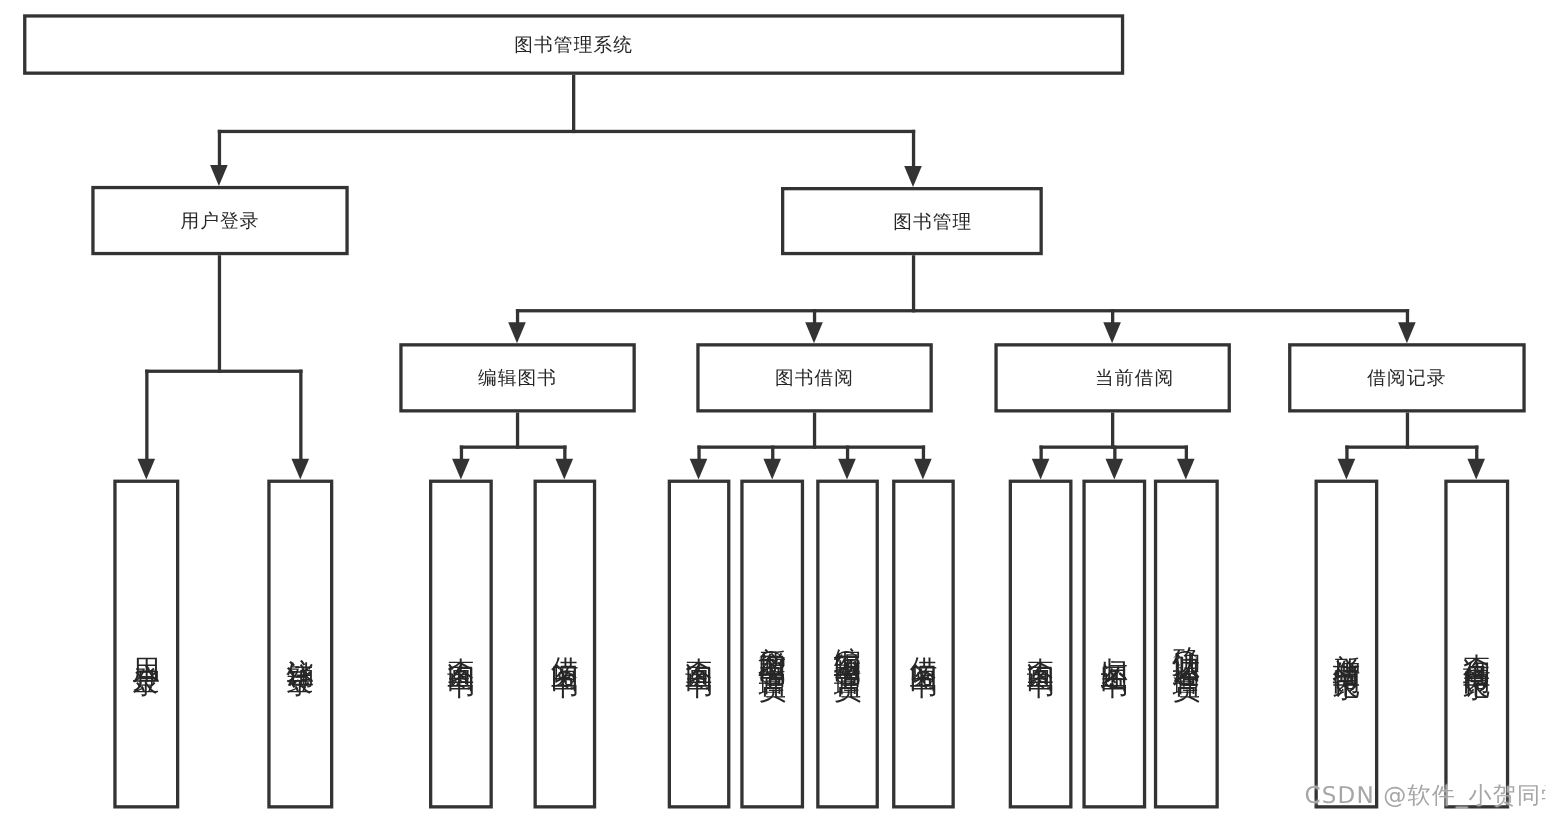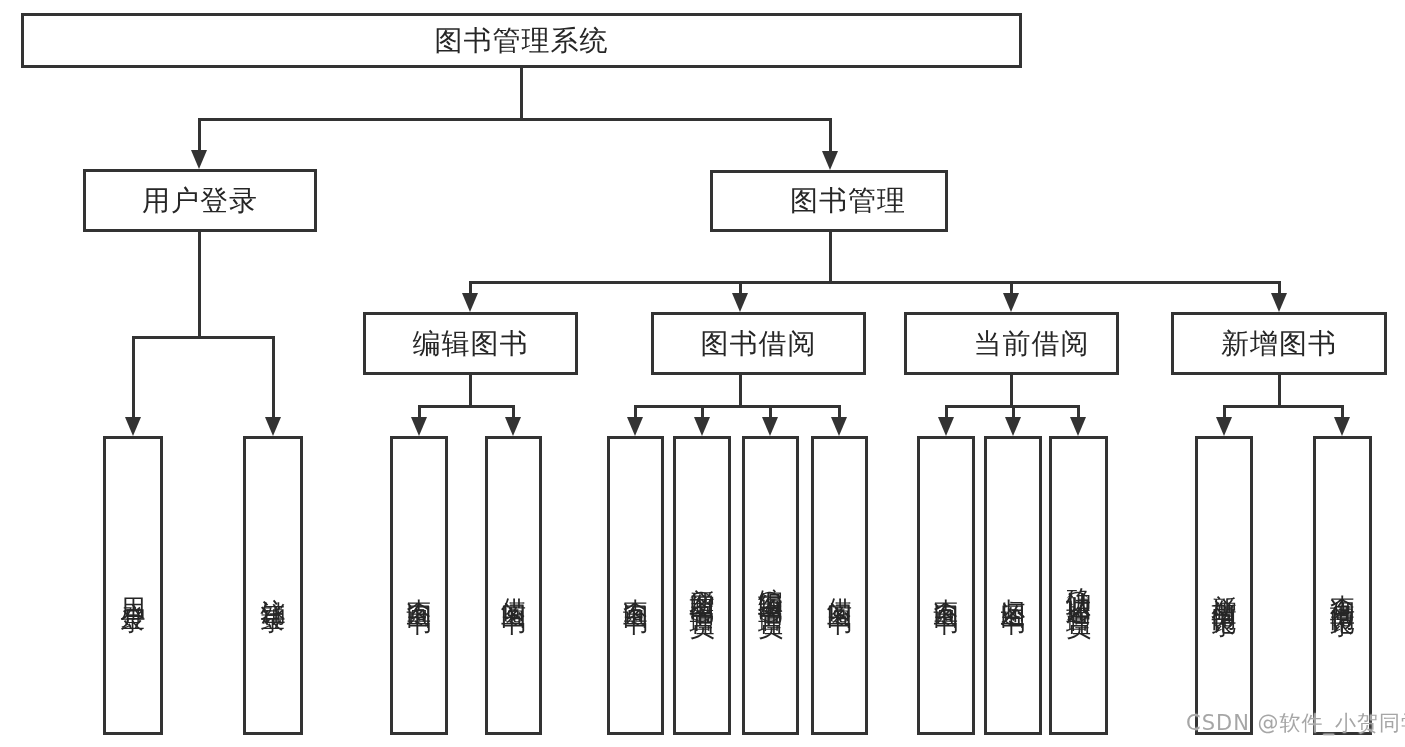--- a/index.html
+++ b/index.html
@@ -18,21 +18,21 @@
     overflow:hidden;
   }
   .node{
     position:absolute;
     box-sizing:border-box;
     border:3px solid var(--line);
     background:#fff;
     display:flex;
     align-items:center;
     justify-content:center;
-    font-size:28px;
+    font-size:17px;
     color:var(--text);
     letter-spacing:1px;
     white-space:nowrap;
     text-align:center;
   }
   .leaf{
     position:absolute;
     box-sizing:border-box;
     border:3px solid var(--line);
     background:#fff;
@@ -96,23 +96,23 @@
   <div class="vline" style="left:469px;top:281px;height:15px;"></div>
   <div class="arrow" style="left:462px;top:293px;"></div>
   <div class="vline" style="left:739px;top:281px;height:15px;"></div>
   <div class="arrow" style="left:732px;top:293px;"></div>
   <div class="vline" style="left:1010px;top:281px;height:15px;"></div>
   <div class="arrow" style="left:1003px;top:293px;"></div>
   <div class="vline" style="left:1278px;top:281px;height:15px;"></div>
   <div class="arrow" style="left:1271px;top:293px;"></div>
 
   <div class="node" style="left:363px;top:312px;width:215px;height:63px;">编辑图书</div>
-  <div class="node" style="left:651px;top:312px;width:215px;height:63px;">图书借阅</div>
+  <div class="node" style="left:633px;top:312px;width:215px;height:63px;">图书借阅</div>
   <div class="node" style="left:904px;top:312px;width:215px;height:63px;padding-left:40px;">当前借阅</div>
-  <div class="node" style="left:1171px;top:312px;width:216px;height:63px;">新增图书</div>
+  <div class="node" style="left:1171px;top:312px;width:216px;height:63px;">借阅记录</div>
 
   <div class="vline" style="left:469px;top:375px;height:33px;"></div>
   <div class="hline" style="left:418px;top:405px;width:97px;"></div>
   <div class="vline" style="left:418px;top:405px;height:14px;"></div>
   <div class="arrow" style="left:411px;top:417px;"></div>
   <div class="vline" style="left:512px;top:405px;height:14px;"></div>
   <div class="arrow" style="left:505px;top:417px;"></div>
 
   <div class="vline" style="left:739px;top:375px;height:33px;"></div>
   <div class="hline" style="left:634px;top:405px;width:207px;"></div>

